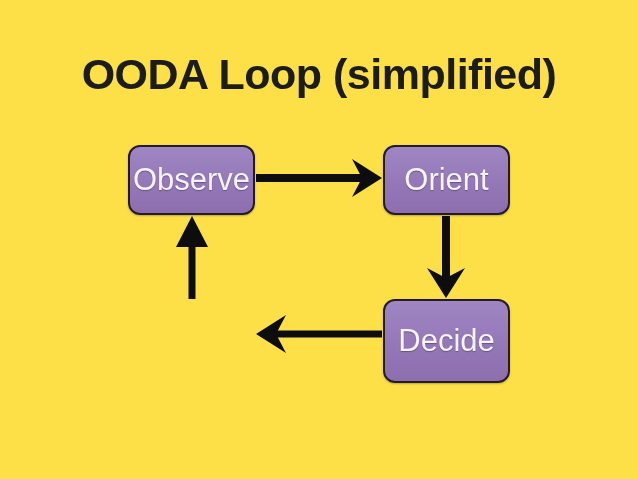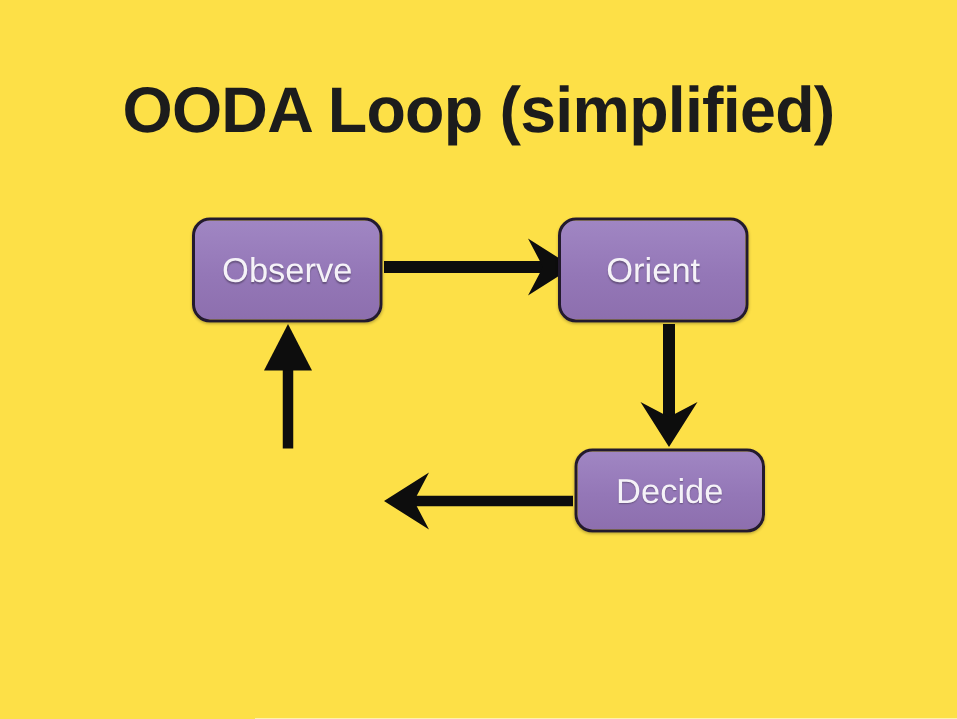--- a/index.html
+++ b/index.html
@@ -41,27 +41,27 @@
     border: 2px solid #231a2d;
     border-radius: 12px;
     background: linear-gradient(180deg, #a086c3 0%, #9477b7 55%, #8d6fae 100%);
     box-shadow: 0 1px 2px rgba(0,0,0,0.25);
     display: flex;
     align-items: center;
     justify-content: center;
   }
   .node-label {
     color: #f5f2f8;
-    font-size: 23px;
+    font-size: 31px;
     text-shadow: 0 1px 1px rgba(0,0,0,0.3);
   }
   #node-observe { left: 128px; top: 145px; width: 127px; height: 70px; }
-  #node-orient  { left: 372px; top: 145px; width: 127px; height: 70px; }
+  #node-orient  { left: 383px; top: 145px; width: 127px; height: 70px; }
   #node-act     { left: 128px; top: 299px; width: 127px; height: 71px; }
-  #node-decide  { left: 383px; top: 299px; width: 127px; height: 56px; }
+  #node-decide  { left: 383px; top: 299px; width: 127px; height: 84px; }
 </style>
 </head>
 <body>
 
 <div class="canvas">
 
   <h1 class="title">OODA Loop (simplified)</h1>
 
   <svg class="arrows" viewBox="0 0 638 479" xmlns="http://www.w3.org/2000/svg">
 

